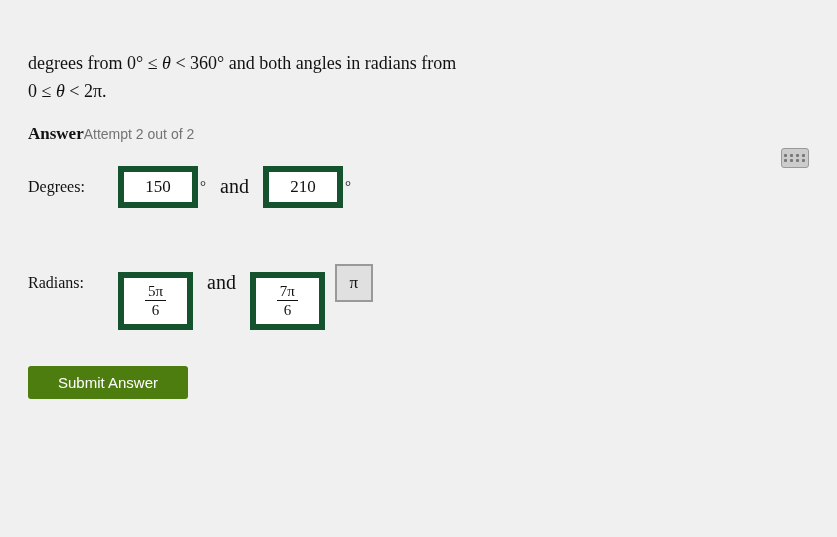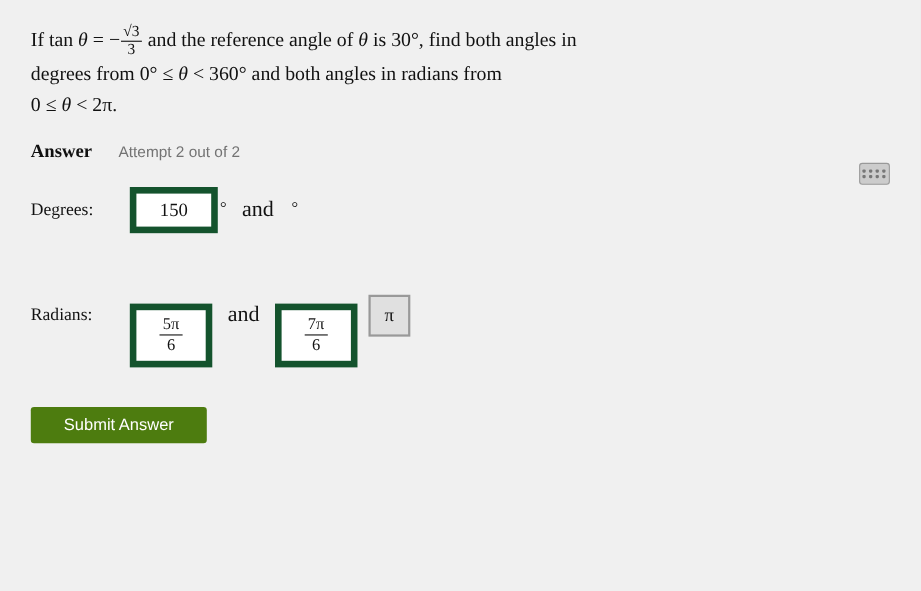--- a/index.html
+++ b/index.html
@@ -54,21 +54,21 @@
       font-size: 14px;
     }
 
     .answer-section {
       margin-top: 10px;
     }
 
     .answer-header {
       display: flex;
       align-items: center;
-      gap: 24px;
+      gap: 0;
       margin-bottom: 22px;
     }
 
     .answer-label {
       font-size: 17px;
       font-weight: bold;
       color: #111;
     }
 
     .attempt-label {
@@ -203,26 +203,20 @@
       padding: 0 3px;
       font-size: 15px;
     }
   </style>
 </head>
 <body>
 
 <div class="page">
 
   <div class="problem-text">
-    <span>
-      If tan&nbsp;<span class="math-inline">θ</span>&nbsp;=&nbsp;−<span class="fraction">
-          <span class="numer">√3</span>
-          <span class="denom">3</span>
-        </span>&nbsp;and the reference angle of&nbsp;<span class="math-inline">θ</span>&nbsp;is 30°, find both angles in
-    </span>
     <br>
     <span>degrees from 0° ≤ <span class="math-inline">θ</span> &lt; 360° and both angles in radians from</span>
     <br>
     <span>0 ≤ <span class="math-inline">θ</span> &lt; 2π.</span>
   </div>
 
   <div class="keyboard-icon">
     <div class="keyboard-dots">
       <span></span>
         <span></span>
@@ -243,20 +237,23 @@
     </div>
 
     
     <div class="answer-row">
       <span class="row-label">Degrees:</span>
       <div class="input-box degrees-box">
         <span>150</span>
       </div>
       <span class="degree-symbol">°</span>
       <span class="and-text">and</span>
+      <div class="input-box degrees-box">
+        <span>210</span>
+      </div>
       <span class="degree-symbol">°</span>
     </div>
 
     
     <div class="answer-row">
       <span class="row-label">Radians:</span>
       <div class="input-box radians-box">
         <span class="frac-display">
           <span class="fn">5π</span>
           <span class="fd">6</span>

